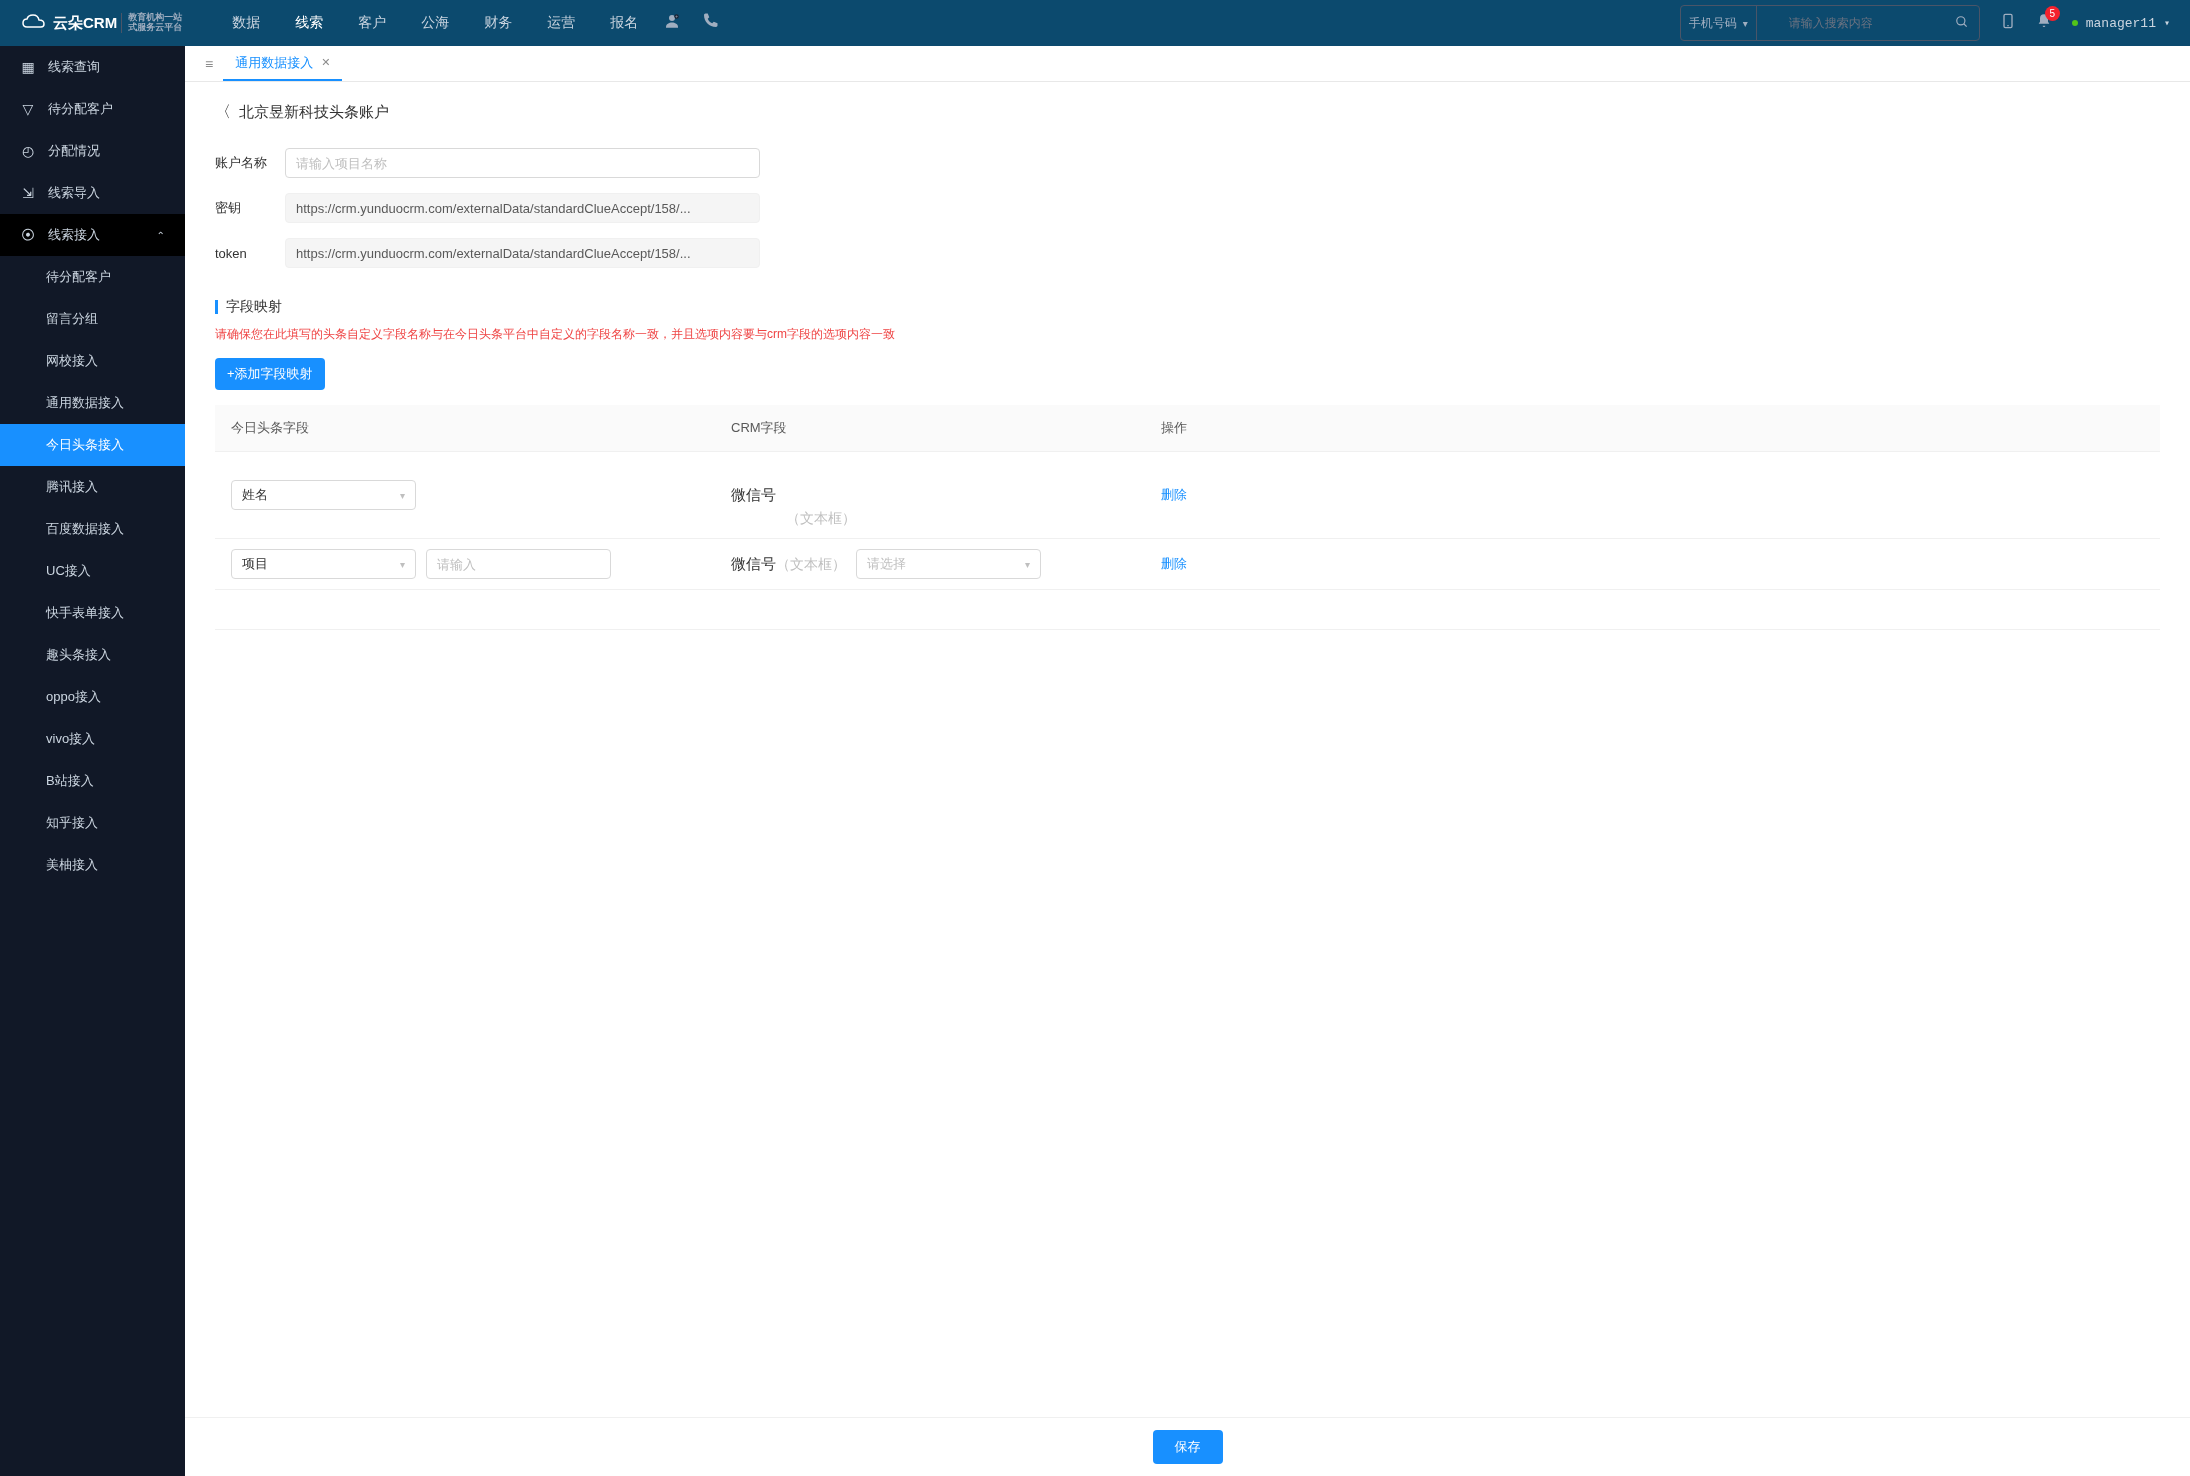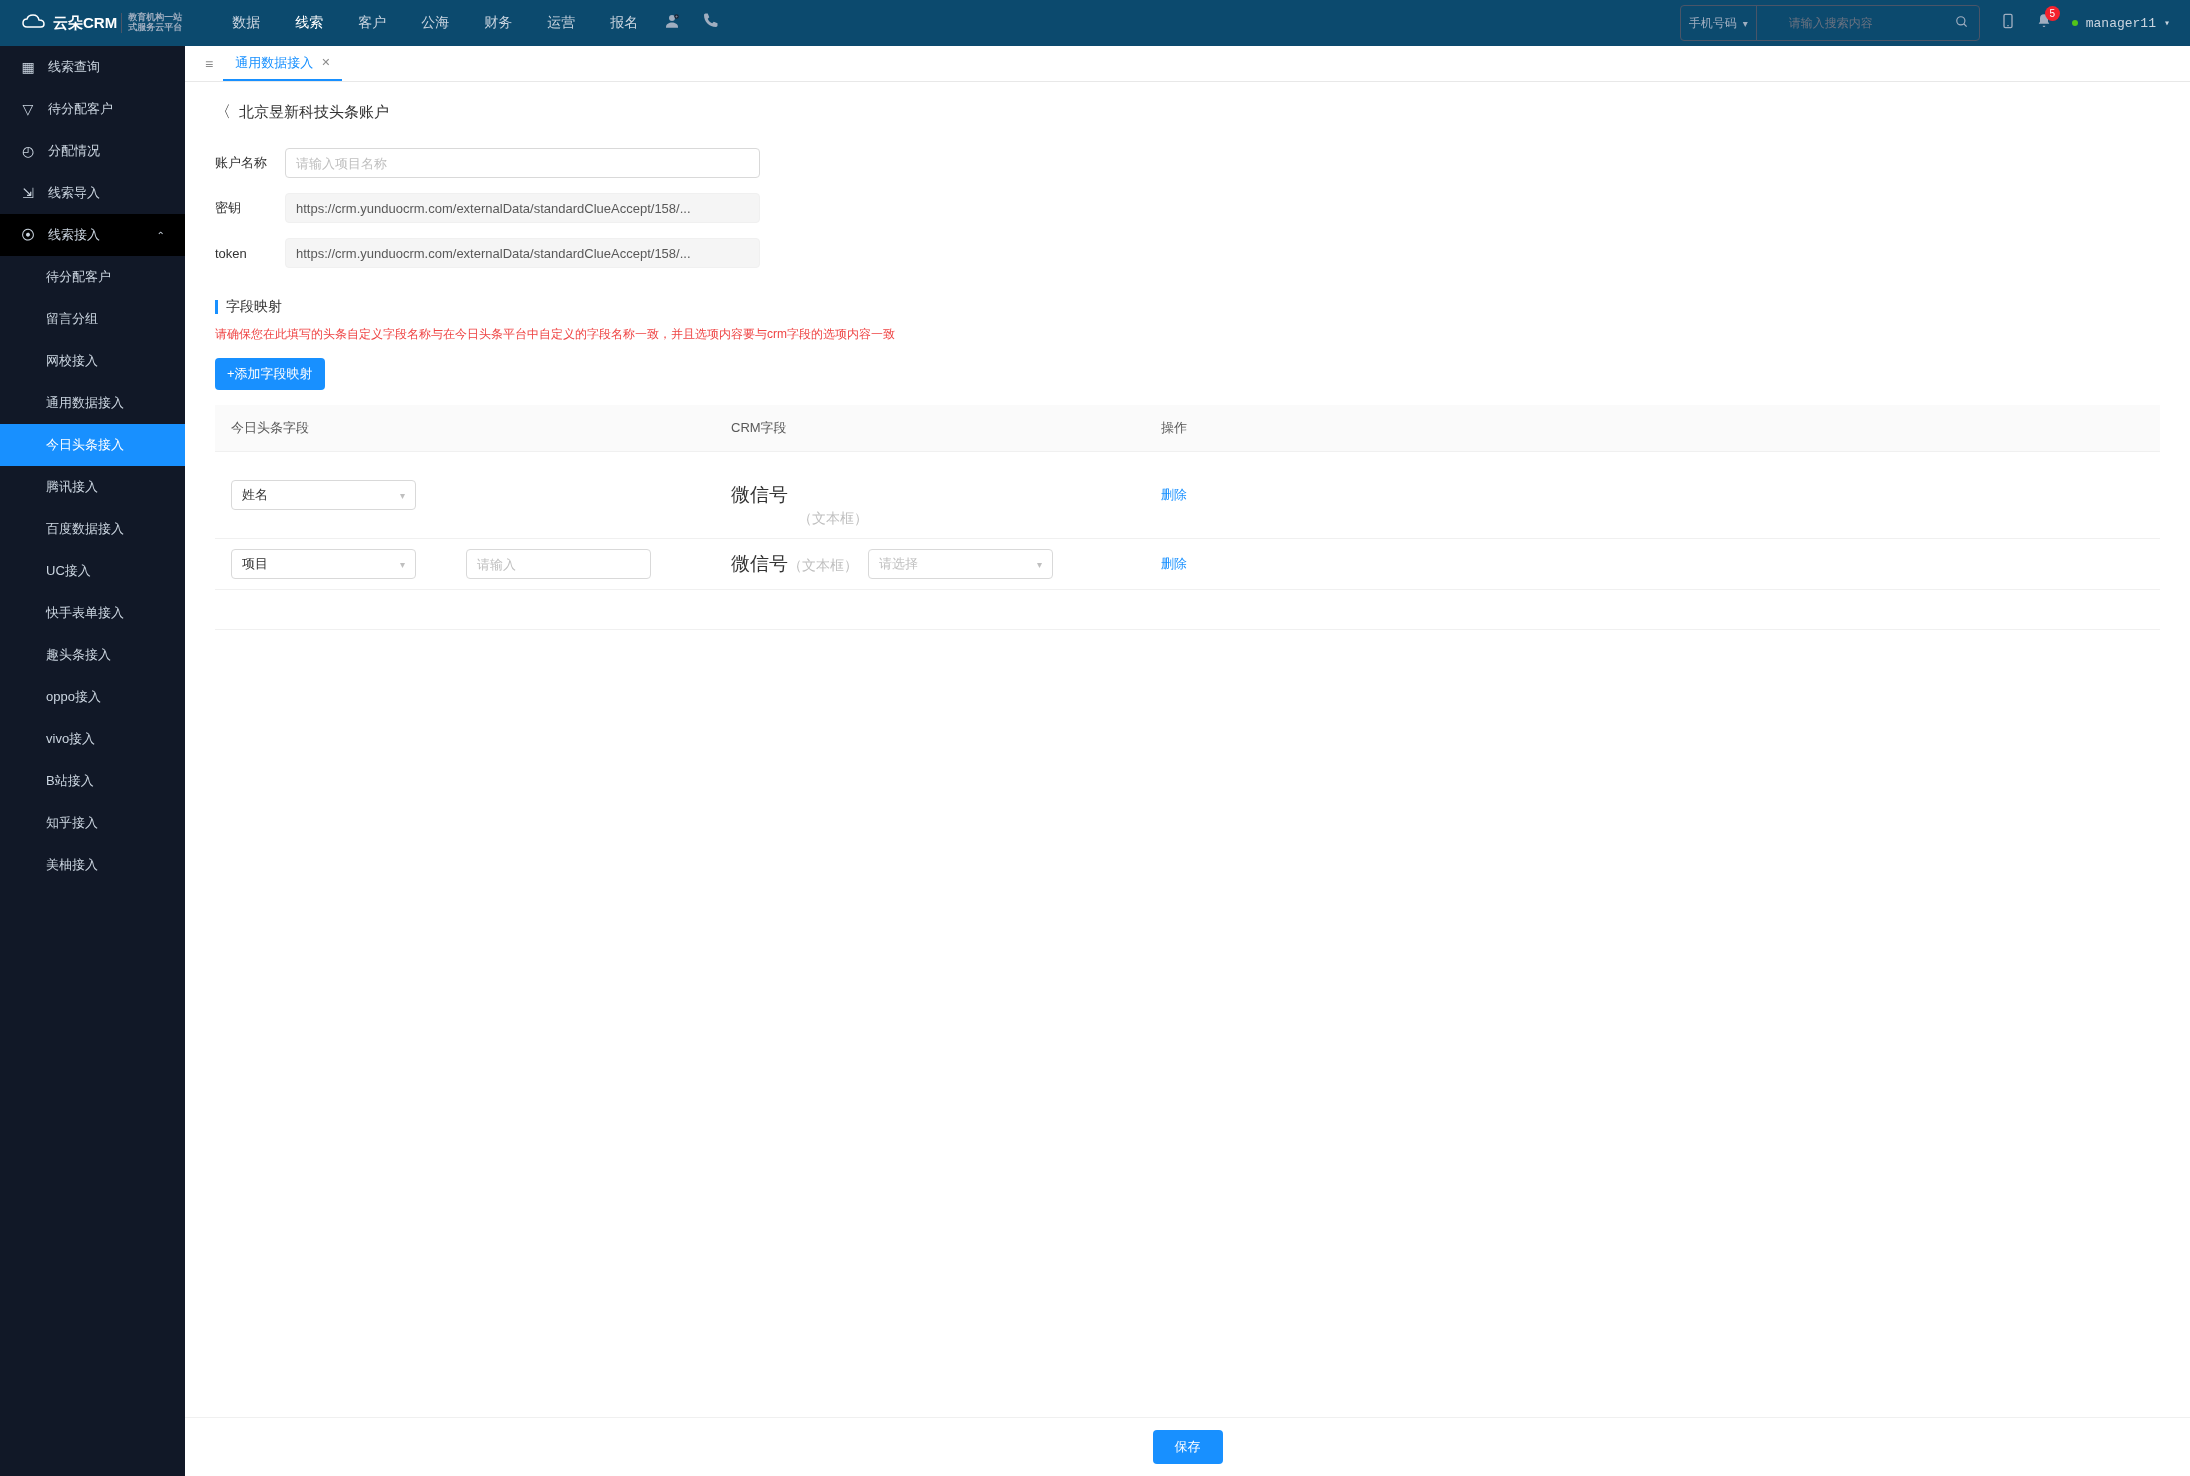--- a/index.html
+++ b/index.html
@@ -65,23 +65,23 @@
 
 .table { width: 100%; }
 .thead { display: flex; background: #fafafa; padding: 14px 16px; font-size: 13px; color: #595959; border-bottom: 1px solid #f0f0f0; }
 .tbody-row { display: flex; align-items: center; padding: 10px 16px; border-bottom: 1px solid #f0f0f0; }
 .col1 { flex: 0 0 500px; display: flex; gap: 10px; }
 .col2 { flex: 0 0 430px; display: flex; align-items: center; gap: 10px; }
 .col3 { flex: 1; text-align: left; }
 .select-sm { width: 185px; height: 30px; border: 1px solid #d9d9d9; border-radius: 4px; padding: 0 10px; font-size: 13px; background: #fff; display: flex; align-items: center; justify-content: space-between; cursor: pointer; }
 .select-ph { color: #bfbfbf; }
 .sel-ar { color: #bfbfbf; font-size: 10px; }
-.input-sm { width: 185px; height: 30px; border: 1px solid #d9d9d9; border-radius: 4px; padding: 0 10px; font-size: 13px; outline: none; margin-left: 40px; }
+.input-sm { width: 185px; height: 30px; border: 1px solid #d9d9d9; border-radius: 4px; padding: 0 10px; font-size: 13px; outline: none; }
 .input-sm::placeholder { color: #bfbfbf; }
-.crm-label { font-size: 19px; }
+.crm-label { font-size: 15px; }
 .crm-type { color: #bfbfbf; margin-top: 48px; }
 .link-btn { color: #1890ff; cursor: pointer; font-size: 13px; }
 
 .footer { position: fixed; bottom: 0; left: 185px; right: 0; background: #fff; padding: 12px 0; display: flex; justify-content: center; border-top: 1px solid #f0f0f0; }
 .save-btn { background: #1890ff; color: #fff; border: none; border-radius: 4px; padding: 8px 22px; font-size: 13px; cursor: pointer; }
 </style>
 </head>
 <body>
 
 <div class="app">

